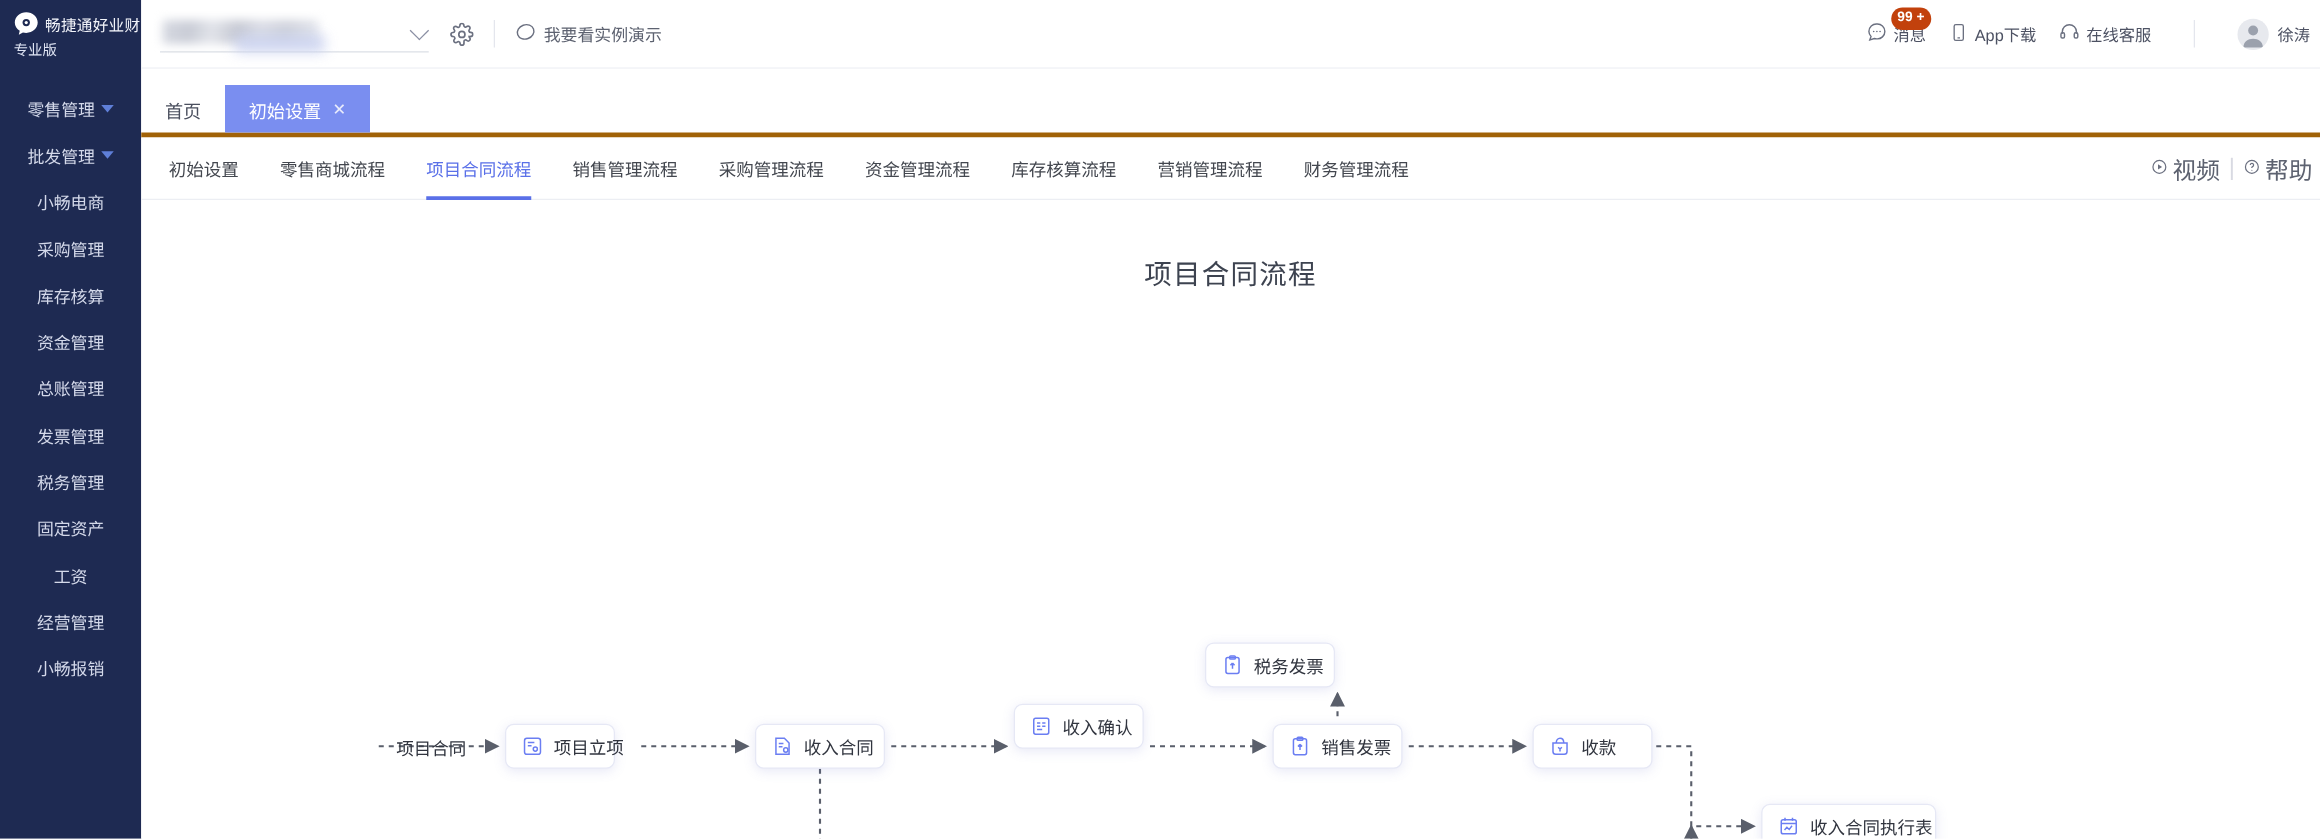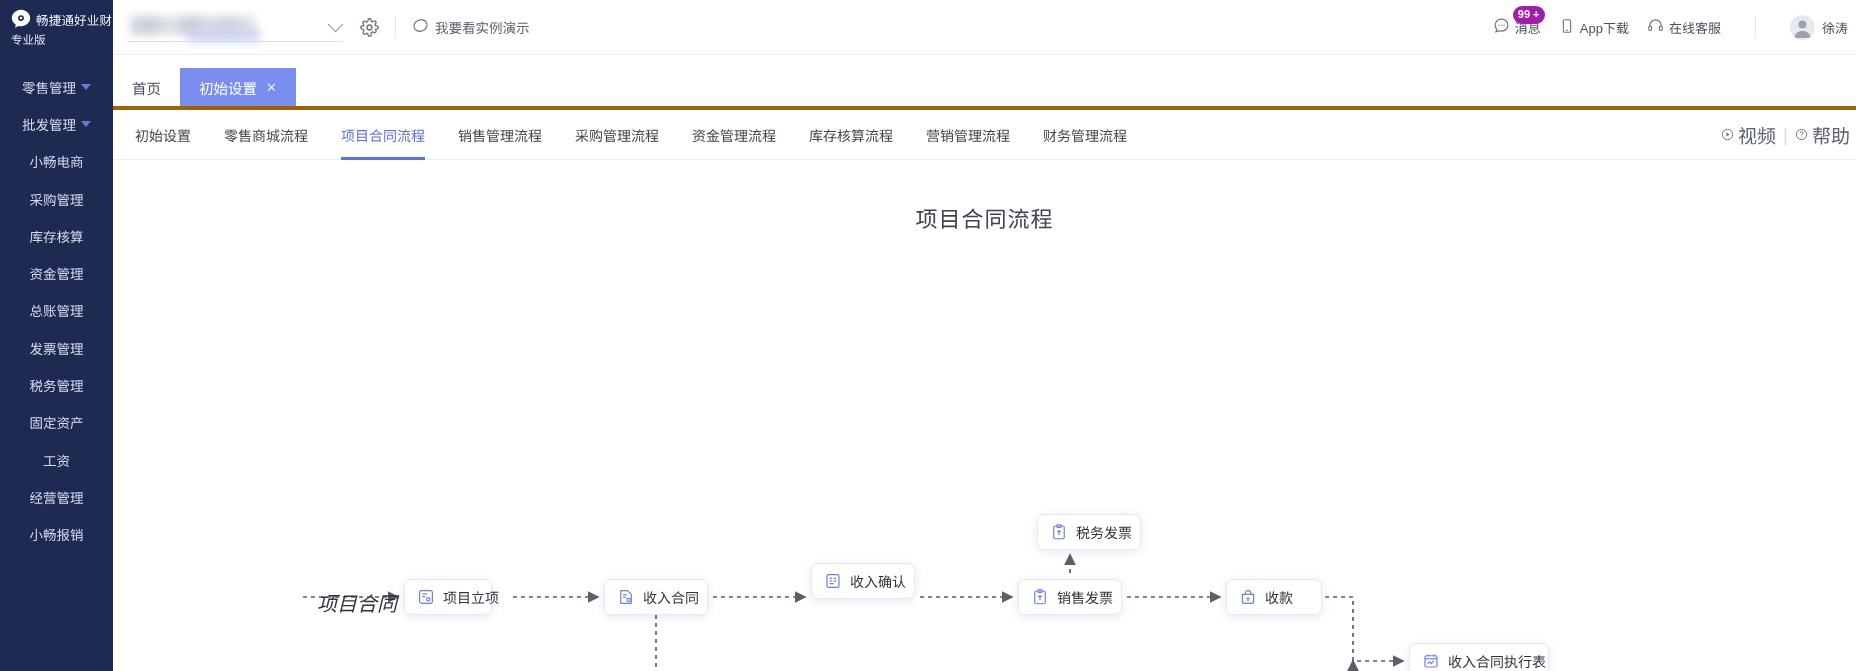--- a/index.html
+++ b/index.html
@@ -78,21 +78,21 @@
   .topbar-right {
     margin-left: auto; display: flex; align-items: center;
     gap: 18px; padding-right: 8px;
   }
   .tb-item {
     display: flex; align-items: center; gap: 5px; font-size: 13px;
     color: #4e5costs; color: #4d5263; cursor: pointer; position: relative;
     white-space: nowrap;
   }
   .badge99 {
-    position: absolute; left: 20px; top: -11px; background: #a21caf;
+    position: absolute; left: 20px; top: -11px; background: #c2410c;
     color: #fff; font-size: 11px; font-weight: bold; line-height: 1;
     padding: 3px 5px 4px; border-radius: 9px; white-space: nowrap; text-align: right;
   }
   .avatar-wrap { display: flex; align-items: center; gap: 7px; cursor: pointer; }
   .avatar {
     width: 25px; height: 25px; border-radius: 50%; background: #e7e9ee;
     display: flex; align-items: flex-end; justify-content: center;
     overflow: hidden;
   }
   .user-name { font-size: 13px; color: #4d5263; white-space: nowrap; }
@@ -149,21 +149,21 @@
 
   .node {
     position: absolute; height: 36px; display: flex; align-items: center;
     gap: 8px; padding: 0 15px 0 12px; background: #fff;
     border: 1px solid #e6e8f5; border-radius: 7px;
     box-shadow: 0 2px 9px rgba(110,120,200,.17);
     font-size: 14px; color: #31353f; white-space: nowrap; cursor: pointer;
   }
   .node .nicon { width: 18px; height: 18px; flex: 0 0 18px; }
   .rowlabel {
-    position: absolute; font-size: 20px; color: #31353f; white-space: nowrap; font-style: italic;
+    position: absolute; font-size: 14px; color: #31353f; white-space: nowrap;
   }
 </style>
 </head>
 <body>
 
 <div class="app">
 
   <div class="sidebar">
     <div class="brand">
       <div class="brand-row">
@@ -431,21 +431,21 @@
             <line x1="7.5" y1="8.5" x2="11" y2="8.5"></line>
               <line x1="13" y1="8.5" x2="16.5" y2="8.5"></line>
             <line x1="7.5" y1="12" x2="11" y2="12"></line>
               <line x1="13" y1="12" x2="16.5" y2="12"></line>
             <line x1="7.5" y1="15.5" x2="13" y2="15.5"></line>
           </svg>
         </span>
         <span>收入确认</span>
       </div>
 
-      <div class="node" style="left:924px;top:271px;width:104px;">
+      <div class="node" style="left:851px;top:271px;width:104px;">
         <span class="nicon">
           <svg viewBox="0 0 24 24" width="18" height="18" fill="none" stroke="#6b7ef2" stroke-width="1.6">
             <rect x="5" y="4" width="14" height="17" rx="2"></rect>
             <rect x="9" y="2.3" width="6" height="3.4" rx="1"></rect>
             <path d="M12 16V10m0 0l-2.2 2.2M12 10l2.2 2.2"></path>
           </svg>
         </span>
         <span>税务发票</span>
       </div>
 

